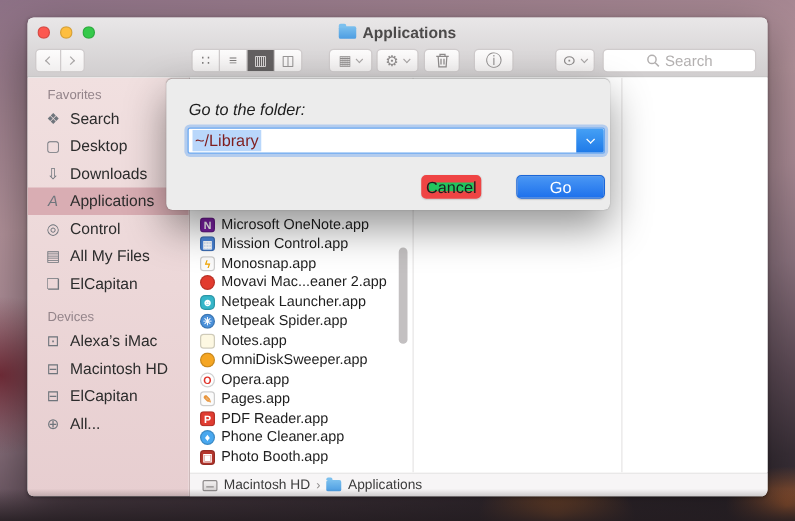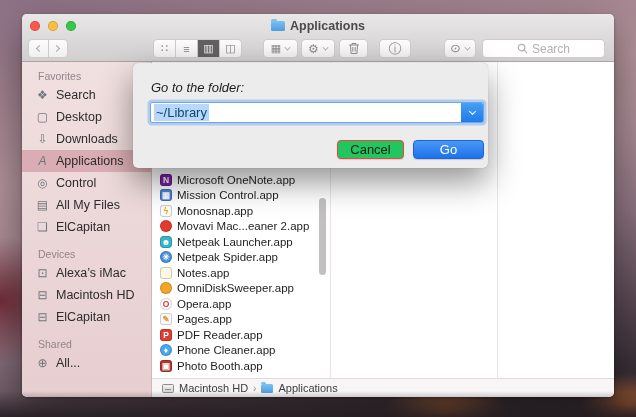--- a/index.html
+++ b/index.html
@@ -116,32 +116,32 @@
     box-shadow:0 14px 32px rgba(0,0,0,.42), 0 0 1px rgba(0,0,0,.3);
     z-index:5;
   }
   .dlg-label{ position:absolute; left:18px; top:17px; font-size:13px; color:#1d1d1d;font-style:italic; }
   .combo{
     position:absolute; left:17px; top:39px; width:334px; height:21px;
     background:#ffffff; border:1px solid #6aa7ef; border-radius:2px;
     box-shadow:0 0 0 2.5px rgba(111,166,242,.45);
     display:flex; align-items:center;
   }
-  .combo-text{ font-size:13px; color:#0c4a6e; margin-left:3px; padding:1px 2px; }
+  .combo-text{ font-size:13px; color:#7f1d1d; margin-left:3px; padding:1px 2px; }
   .combo-dd{
     position:absolute; right:0; top:0; bottom:0; width:22px;
     background:linear-gradient(#45a0f5,#1f7ae8); border-radius:0 1.5px 1.5px 0;
     display:flex; align-items:center; justify-content:center;
   }
   .combo-dd .chev{ border-color:#fff; transform:rotate(45deg); margin-top:-3px; }
   .dlg-btn{
     position:absolute; top:77px; height:19px; border-radius:4px;
     display:flex; align-items:center; justify-content:center; font-size:13px;
   }
-  .btn-cancel{ left:204px; width:67px; background:#22c55e; border:1px solid #ef4444; color:#1d1d1d;
+  .btn-cancel{ left:204px; width:48px; background:#22c55e; border:6px solid #ef4444; color:#1d1d1d;
     box-shadow:0 .5px 1px rgba(0,0,0,.12); }
   .btn-go{ left:280px; width:71px; color:#ffffff; border:1px solid #1a66d8;
     background:linear-gradient(#4a97f4,#1e71ec); box-shadow:0 .5px 1px rgba(0,0,0,.15); }
 </style>
 </head>
 <body>
 
 <div class="stage">
 
   <div class="window">
@@ -256,21 +256,20 @@
       </div>
       <div class="sb-row">
         <span class="sb-icon">⊟</span>
         <span>Macintosh HD</span>
       </div>
       <div class="sb-row">
         <span class="sb-icon">⊟</span>
         <span>ElCapitan</span>
       </div>
 
-      <div class="sb-header gap">Shared</div>
       <div class="sb-row">
         <span class="sb-icon">⊕</span>
         <span>All...</span>
       </div>
     </div>
 
     <div class="main">
       <div class="col-div" style="left:178px;"></div>
       <div class="col-div" style="left:345px;"></div>
 

